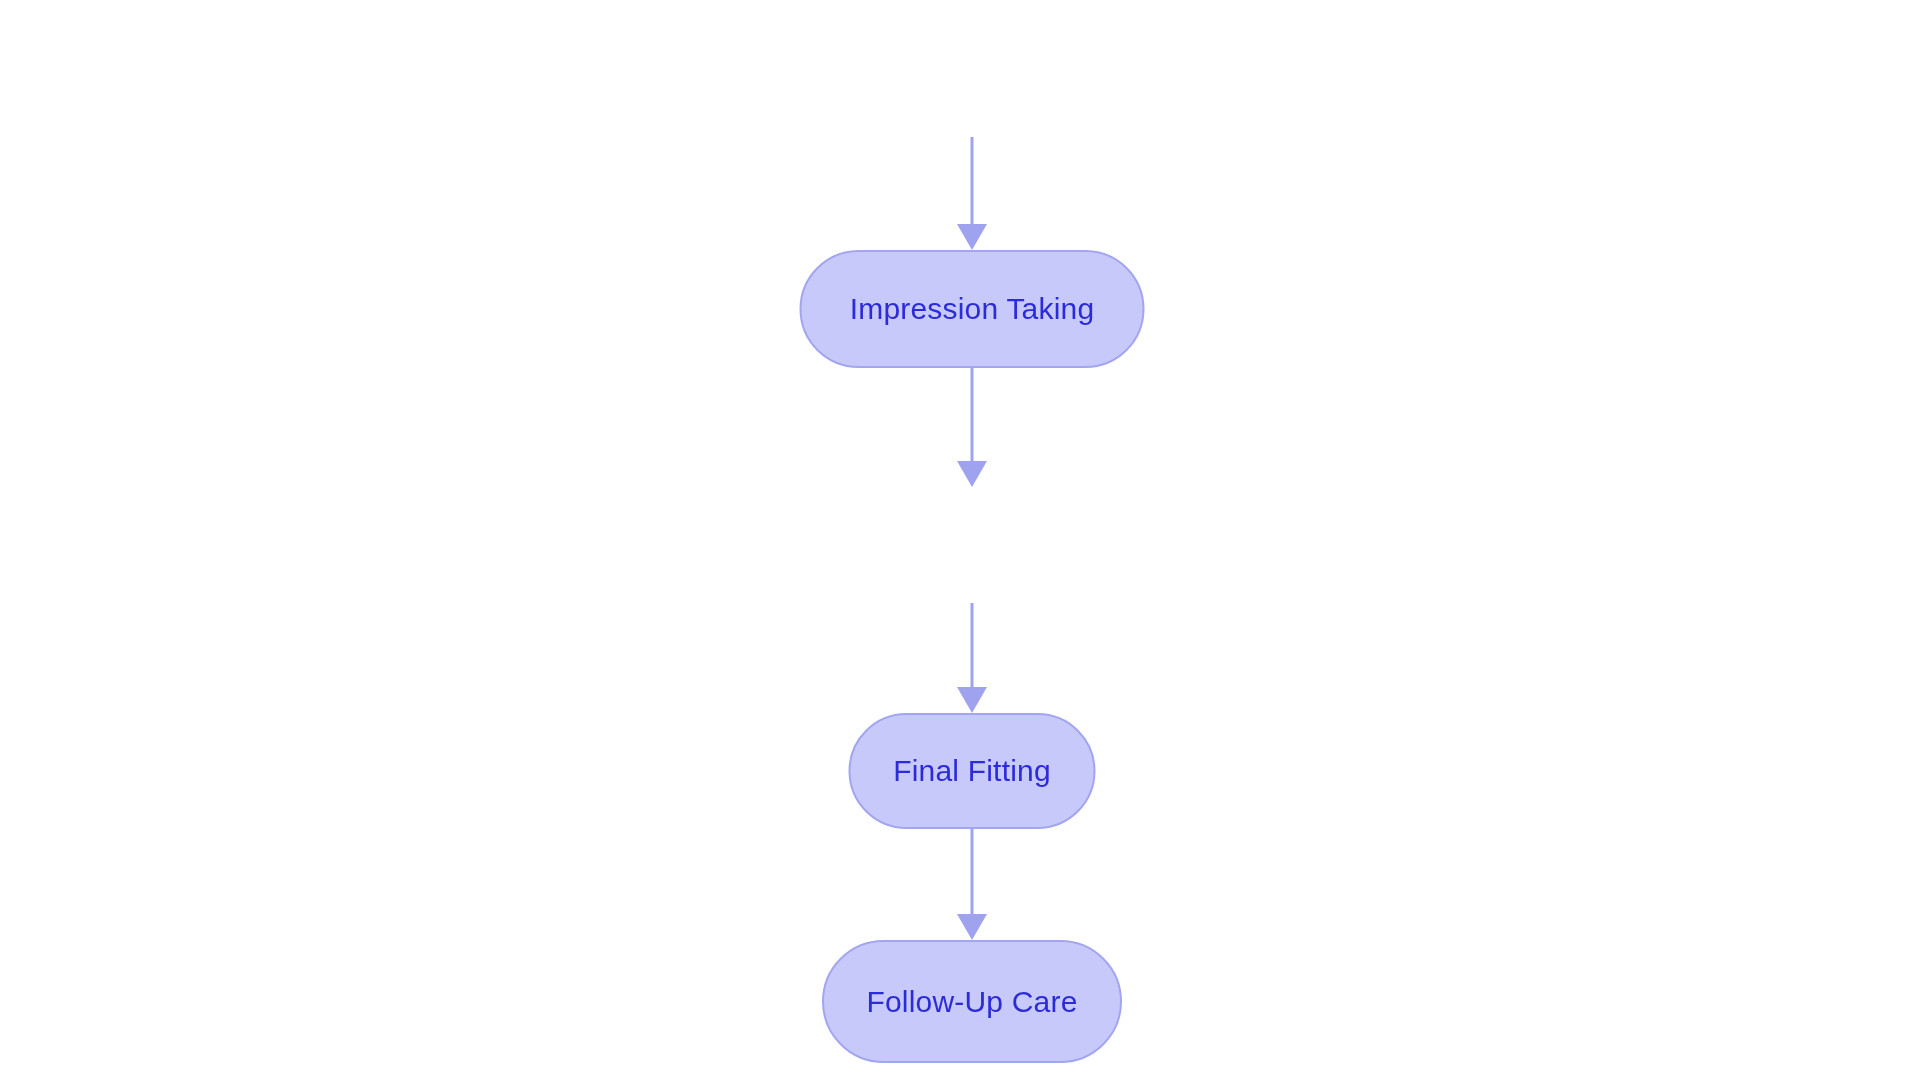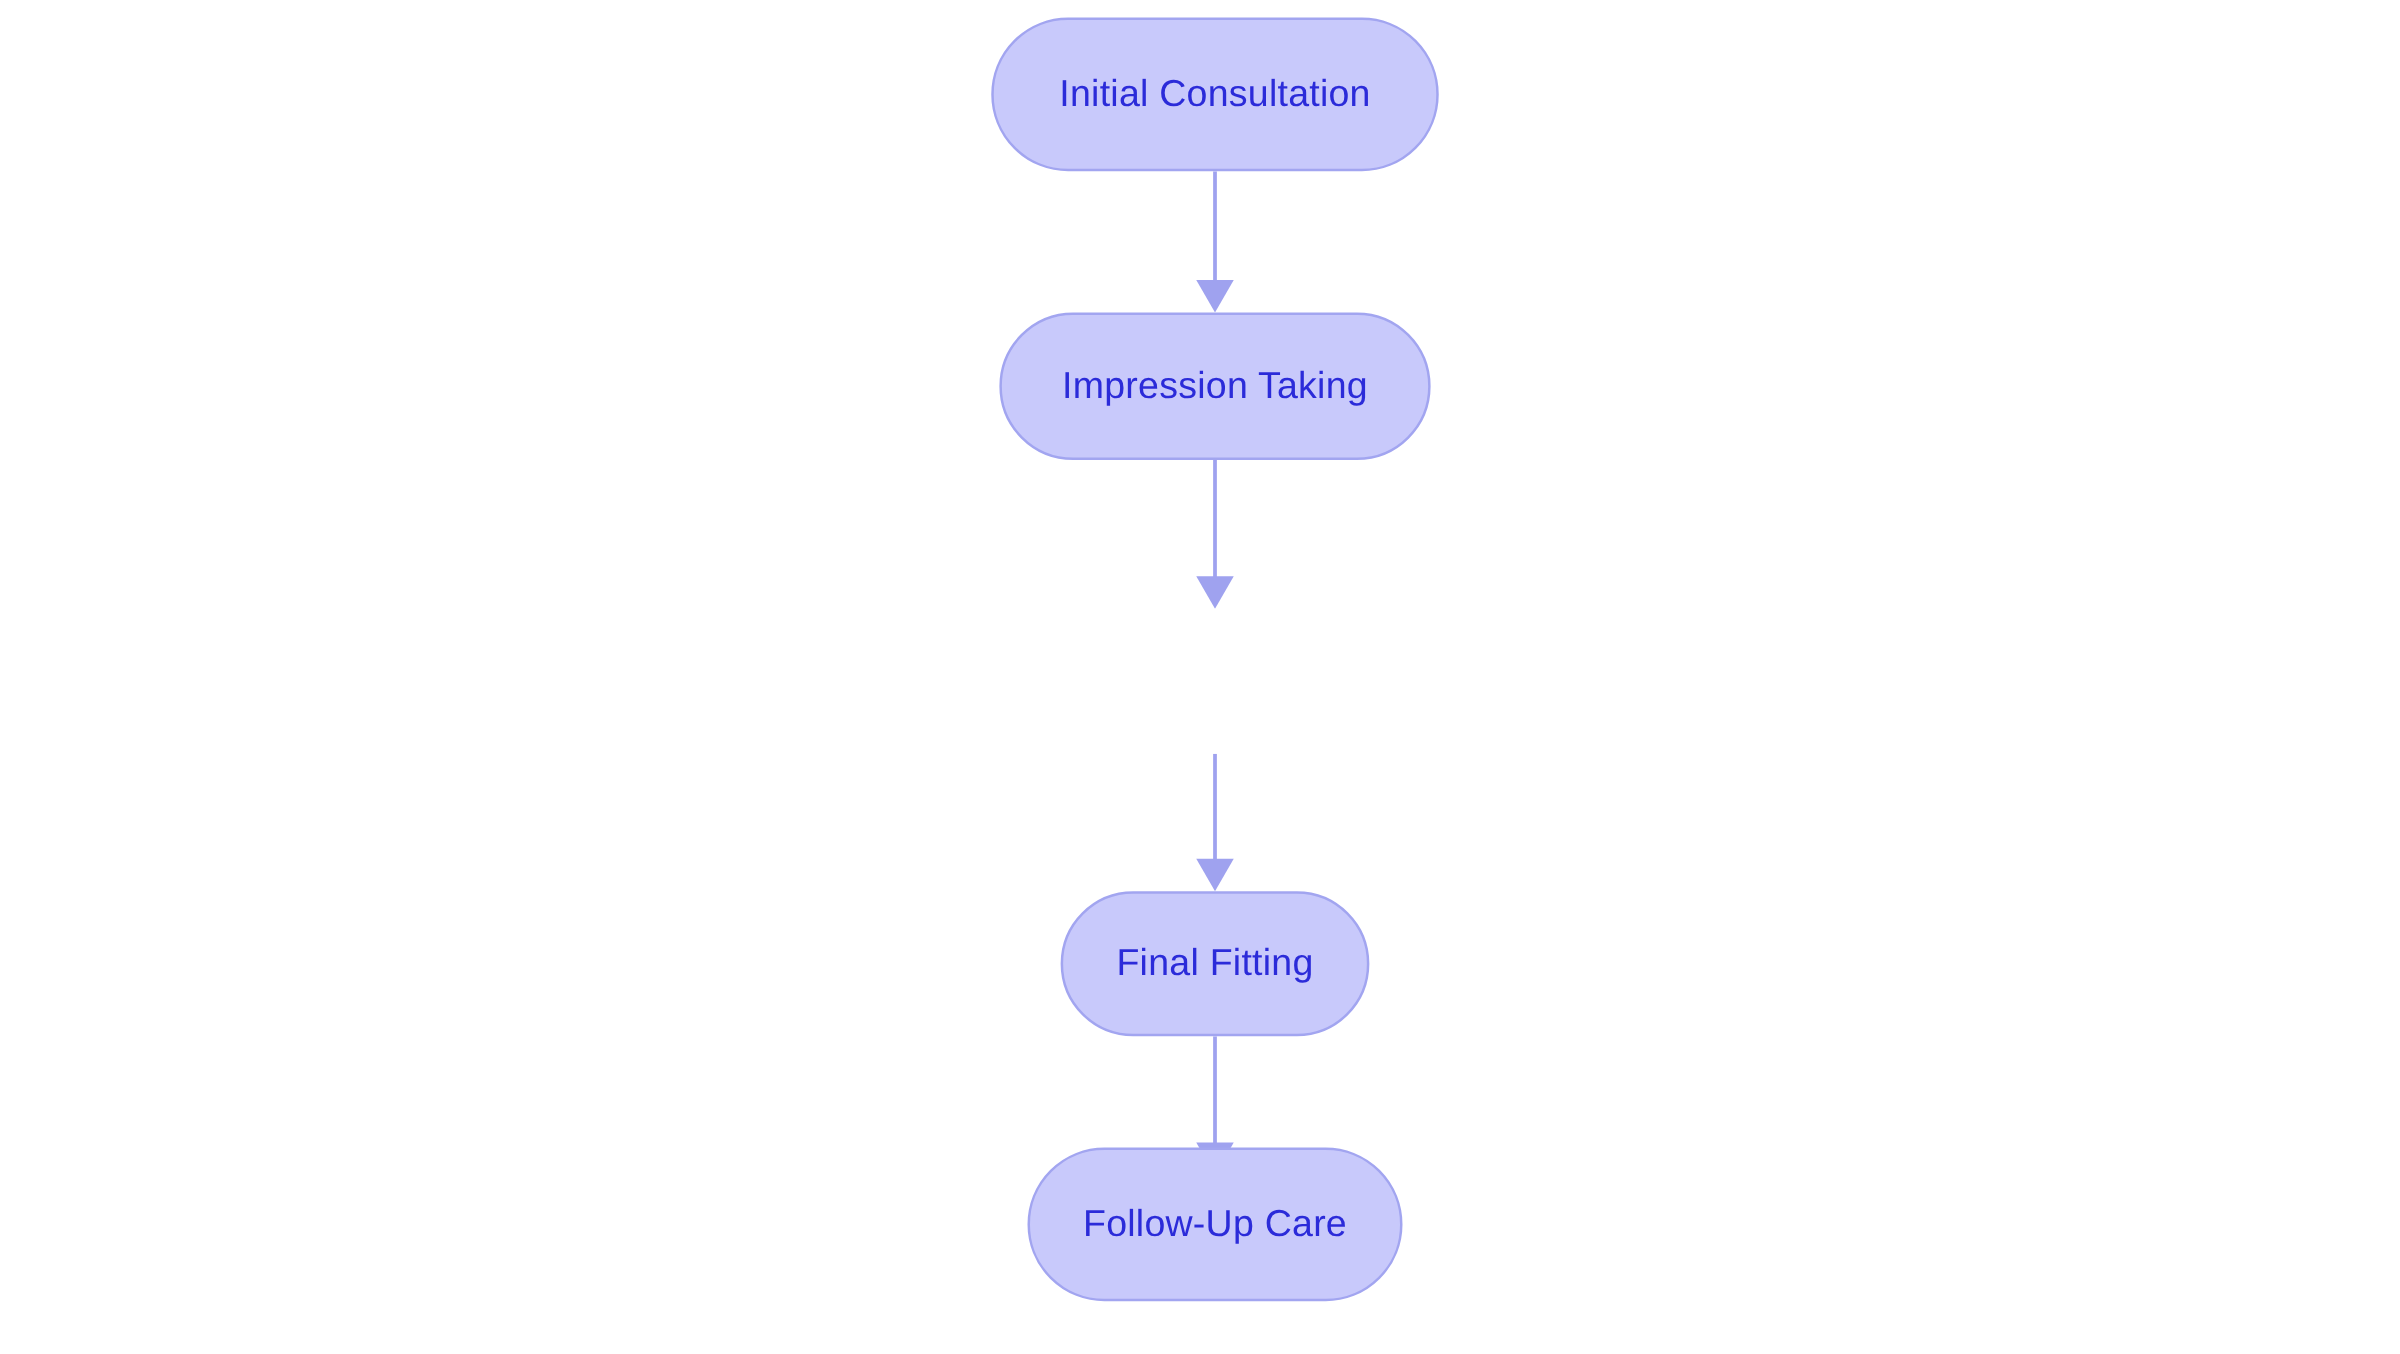--- a/index.html
+++ b/index.html
@@ -73,25 +73,22 @@
         <polygon class="connector-head" points="5,93 35,93 20,119"></polygon>
       </svg></div>
     <div class="connector" style="left: 972px; top: 603px; width: 40px; height: 110px;"><svg width="40" height="110" viewBox="0 0 40 110">
         <line class="connector-line" x1="20" y1="0" x2="20" y2="86"></line>
         <polygon class="connector-head" points="5,84 35,84 20,110"></polygon>
       </svg></div>
     <div class="connector" style="left: 972px; top: 829px; width: 40px; height: 111px;"><svg width="40" height="111" viewBox="0 0 40 111">
         <line class="connector-line" x1="20" y1="0" x2="20" y2="87"></line>
         <polygon class="connector-head" points="5,85 35,85 20,111"></polygon>
       </svg></div>
-    <div class="flow-node" style="left: 972px; top: 14px; width: 358px; height: 123px;">
-      <span class="flow-node-label">Initial Consultation</span>
-    </div>
     <div class="flow-node" style="left: 972px; top: 250px; width: 345px; height: 118px;">
       <span class="flow-node-label">Impression Taking</span>
     </div>
     <div class="flow-node" style="left: 972px; top: 713px; width: 247px; height: 116px; text-align: center;">
       <span class="flow-node-label">Final Fitting</span>
     </div>
-    <div class="flow-node" style="left: 972px; top: 918px; width: 300px; height: 123px;">
+    <div class="flow-node" style="left: 972px; top: 940px; width: 300px; height: 123px;">
       <span class="flow-node-label">Follow-Up Care</span>
     </div>
   </div>
 
 </body></html>

